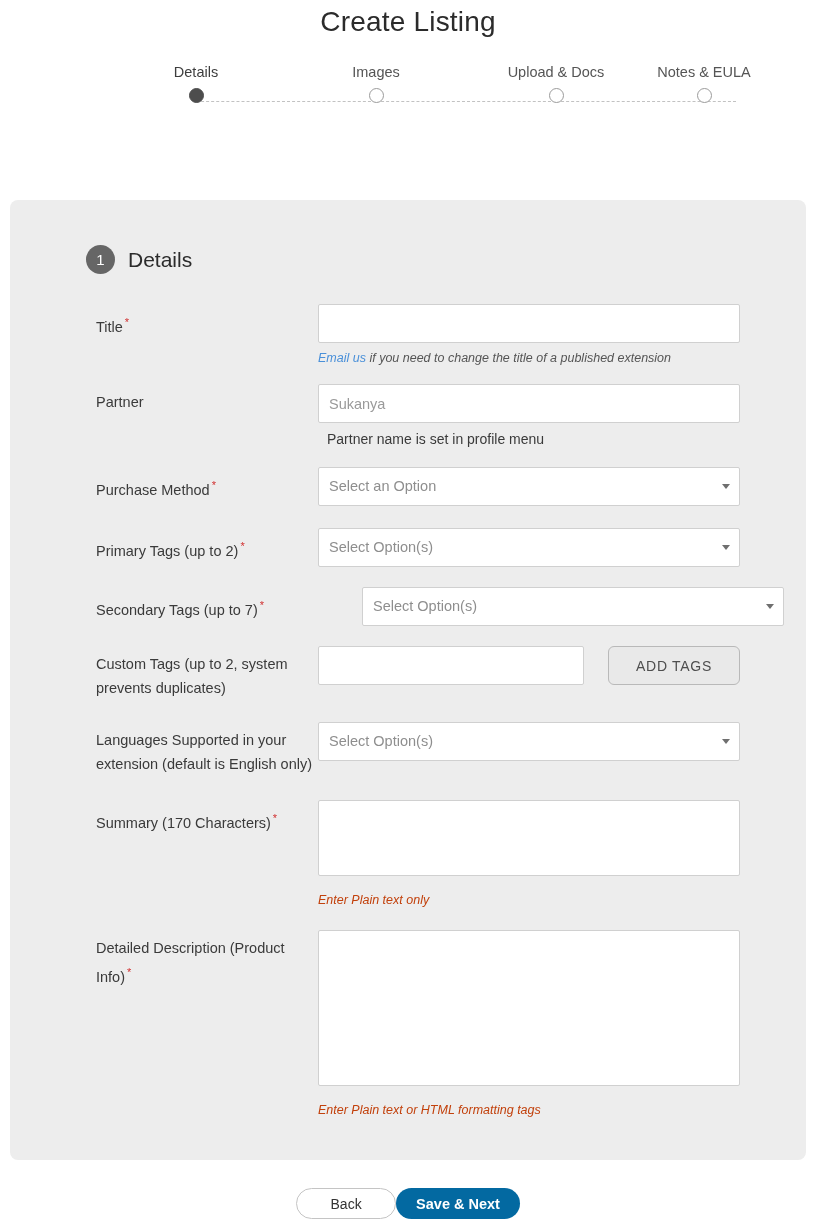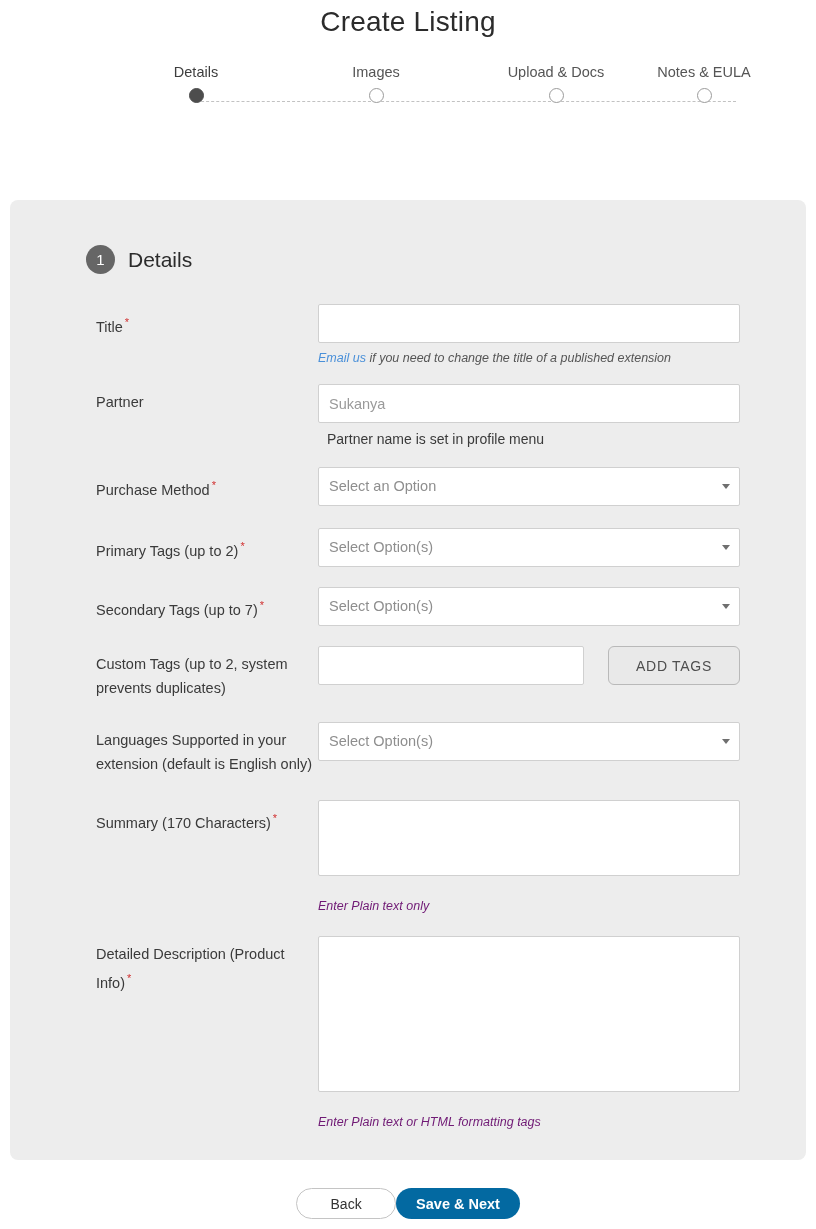--- a/index.html
+++ b/index.html
@@ -171,24 +171,24 @@
   }
   .hint .hint-rest { color: #555555; font-style: italic; }
   .hint.plain {
     color: #3a3a3a;
     font-style: normal;
     font-size: 14px;
     margin-top: 8px;
     padding-left: 9px;
   }
   .hint.warn {
-    color: #701a75;
+    color: #c2410c;
     font-style: italic;
     font-size: 12.5px;
-    margin-top: 18px;
+    margin-top: 12px;
   }
 
   .tag-input { width: 266px; }
   .add-tags-btn {
     position: absolute;
     left: 290px;
     top: 0;
     width: 132px;
     height: 39px;
     background: #e9e9e9;
@@ -329,21 +329,21 @@
           <span>Primary Tags (up to 2)</span><span class="req">*</span>
         </div>
         <div class="control">
           <div class="select">
             <span>Select Option(s)</span>
             <span class="caret"></span>
           </div>
         </div>
       </div>
 
-      <div class="row" style="margin-bottom:20px;">
+      <div class="row" style="margin-bottom:20px;gap:44px;">
         <div class="label">
           <span>Secondary Tags (up to 7)</span><span class="req">*</span>
         </div>
         <div class="control">
           <div class="select">
             <span>Select Option(s)</span>
             <span class="caret"></span>
           </div>
         </div>
       </div>

